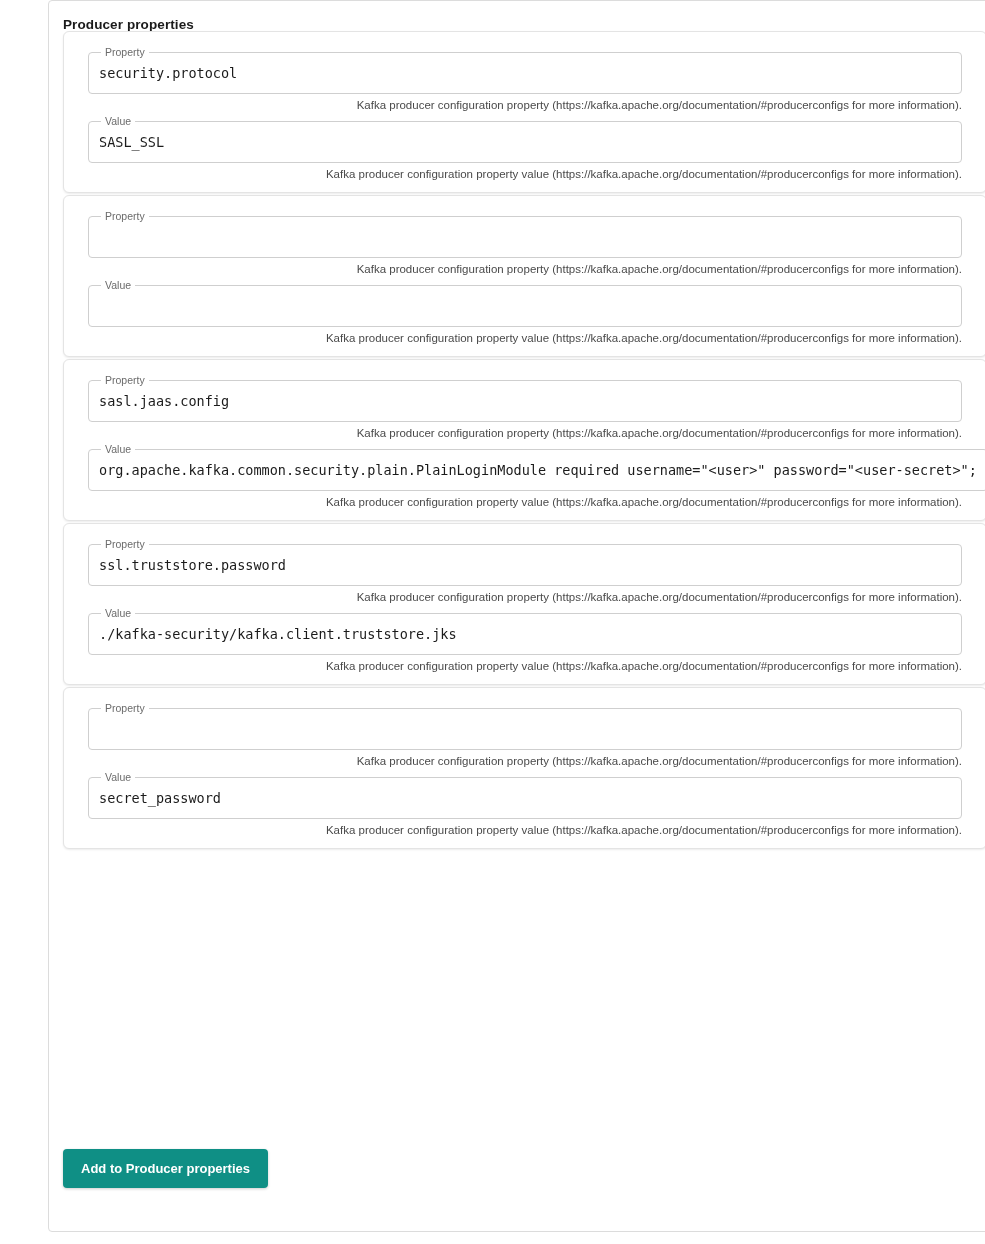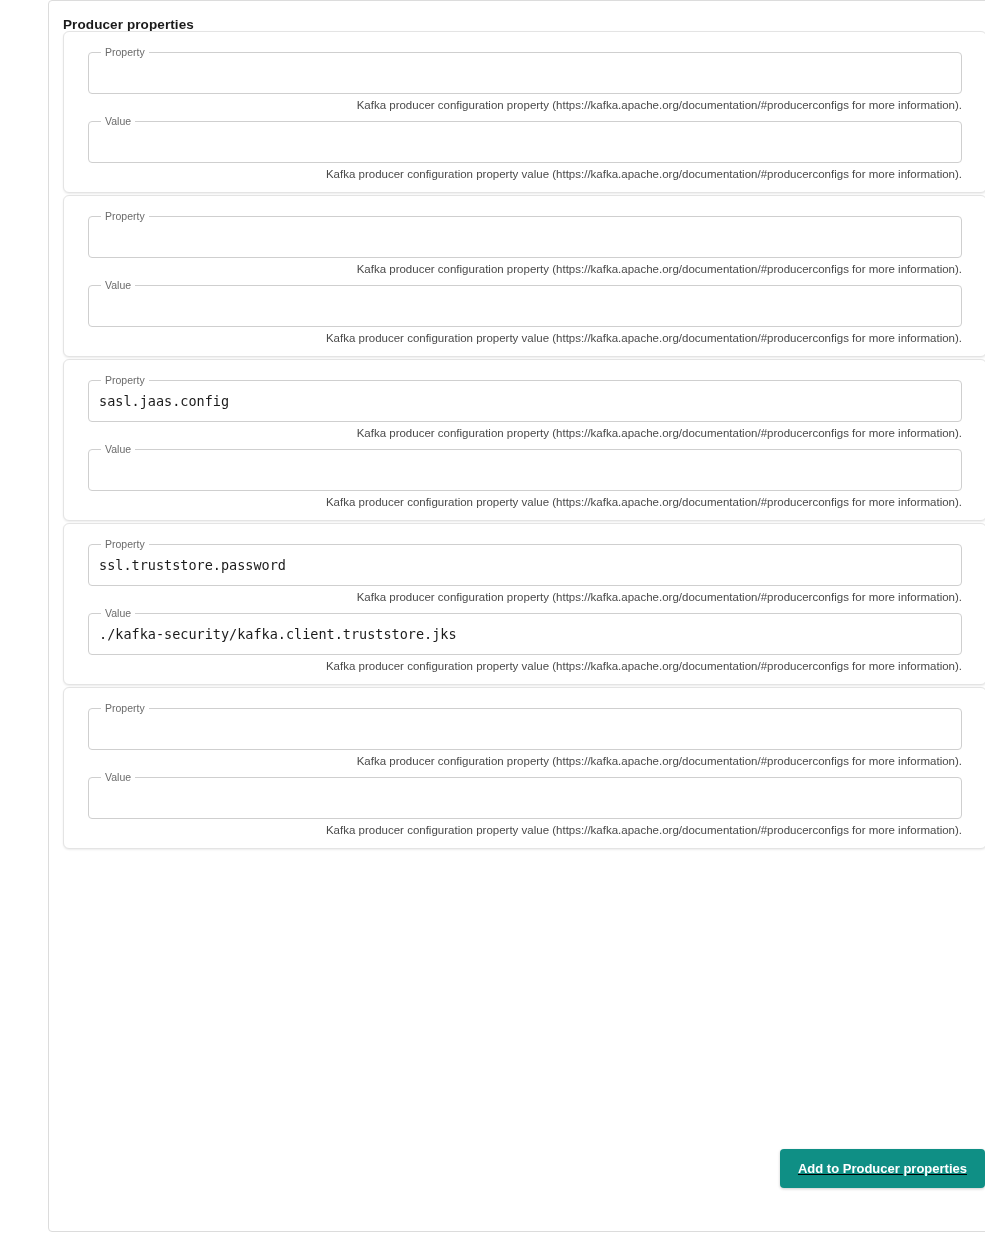--- a/index.html
+++ b/index.html
@@ -97,23 +97,22 @@
     margin-right: 12px;
     text-align: right;
   }
   .footer-bar {
     position: absolute;
     left: 14px;
     right: 14px;
     bottom: 22px;
     height: 60px;
     display: flex;
-    justify-content: flex-end;
+    justify-content: flex-start;
     align-items: flex-start;
-    text-decoration: underline;
   }
   .primary-btn {
     background: #0f8f85;
     color: #ffffff;
     border: none;
     border-radius: 4px;
     font-size: 13px;
     font-weight: bold;
     padding: 12px 18px;
     cursor: pointer;
@@ -136,28 +135,30 @@
   <div class="panel">
     <div class="panel-title">Producer properties</div>
 
     <div class="cards">
 
       <div class="card">
         <div class="field-group">
           <div class="field-wrap">
             <fieldset class="field">
               <legend>Property</legend>
-            </fieldset>
-          </div>
-          <div class="helper">Kafka producer configuration property (https://kafka.apache.org/documentation/#producerconfigs for more information).</div>
-        </div>
-        <div class="field-group">
-          <div class="field-wrap">
-            <fieldset class="field">
-              <legend>Value</legend>
+              <div class="field-value">security.protocol</div>
+            </fieldset>
+          </div>
+          <div class="helper">Kafka producer configuration property (https://kafka.apache.org/documentation/#producerconfigs for more information).</div>
+        </div>
+        <div class="field-group">
+          <div class="field-wrap">
+            <fieldset class="field">
+              <legend>Value</legend>
+              <div class="field-value">SASL_SSL</div>
             </fieldset>
           </div>
           <div class="helper">Kafka producer configuration property value (https://kafka.apache.org/documentation/#producerconfigs for more information).</div>
         </div>
       </div>
 
       <div class="card">
         <div class="field-group">
           <div class="field-wrap">
             <fieldset class="field">
@@ -183,20 +184,21 @@
               <legend>Property</legend>
               <div class="field-value">sasl.jaas.config</div>
             </fieldset>
           </div>
           <div class="helper">Kafka producer configuration property (https://kafka.apache.org/documentation/#producerconfigs for more information).</div>
         </div>
         <div class="field-group">
           <div class="field-wrap">
             <fieldset class="field">
               <legend>Value</legend>
+              <div class="field-value">org.apache.kafka.common.security.plain.PlainLoginModule required username="&lt;user&gt;" password="&lt;user-secret&gt;";</div>
             </fieldset>
           </div>
           <div class="helper">Kafka producer configuration property value (https://kafka.apache.org/documentation/#producerconfigs for more information).</div>
         </div>
       </div>
 
       <div class="card">
         <div class="field-group">
           <div class="field-wrap">
             <fieldset class="field">
@@ -223,20 +225,21 @@
             <fieldset class="field">
               <legend>Property</legend>
             </fieldset>
           </div>
           <div class="helper">Kafka producer configuration property (https://kafka.apache.org/documentation/#producerconfigs for more information).</div>
         </div>
         <div class="field-group">
           <div class="field-wrap">
             <fieldset class="field">
               <legend>Value</legend>
+              <div class="field-value">secret_password</div>
             </fieldset>
           </div>
           <div class="helper">Kafka producer configuration property value (https://kafka.apache.org/documentation/#producerconfigs for more information).</div>
         </div>
       </div>
 
     </div>
 
     <div class="footer-bar">
       <button class="primary-btn">Add to Producer properties</button>

